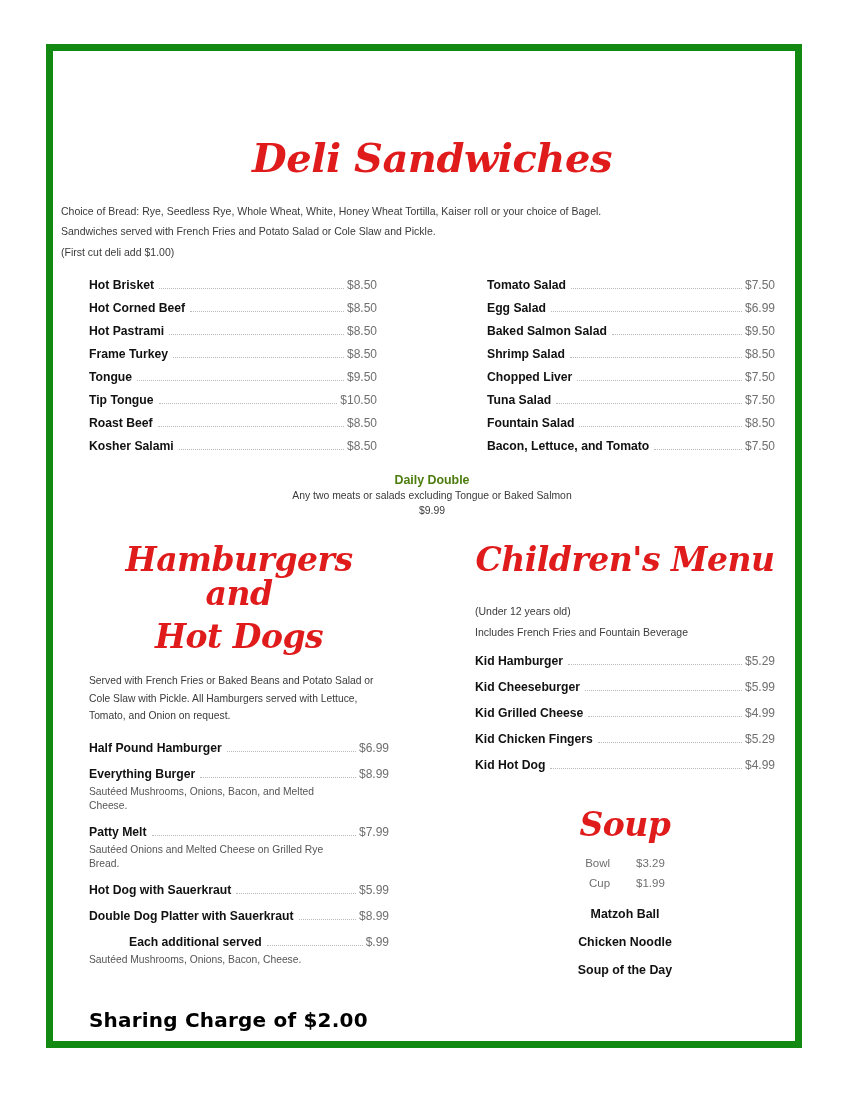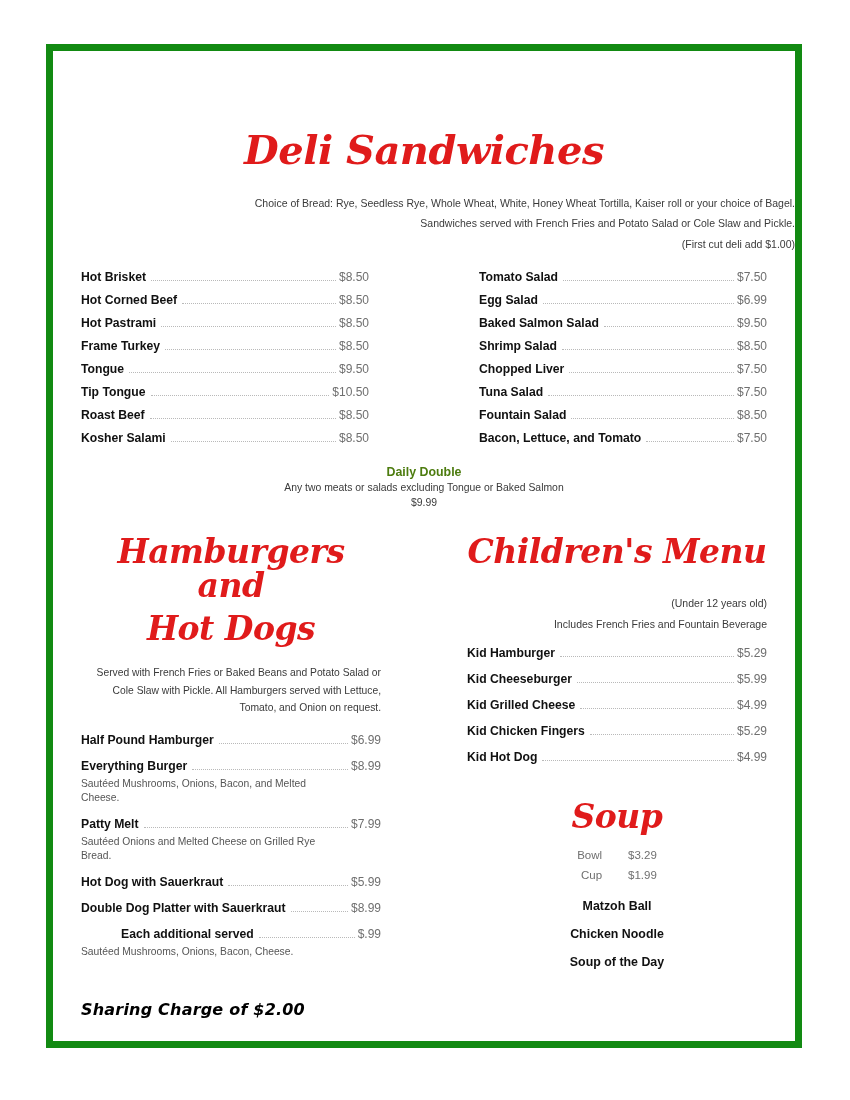--- a/index.html
+++ b/index.html
@@ -24,40 +24,40 @@
     background: #ffffff;
     box-sizing: border-box;
   }
 
   .inner {
     position: absolute;
     left: 0;
     top: 0;
     width: 742px;
     height: 990px;
-    padding: 0;
+    padding: 8px;
   }
 
   
   .script {
     color: #e01b1b;
     font-family: "DejaVu Serif", serif;
     font-style: italic;
     font-weight: 700;
     text-align: center;
     line-height: 1.05;
     letter-spacing: -0.5px;
   }
   .script-deli { font-size: 40px; }
   .script-sec  { font-size: 33px; }
   .script-soup { font-size: 33px; }
 
   
   .note {
-    text-align: right;
+    text-align: left;
     color: #3a3a3a;
     font-size: 10.5px;
     line-height: 1.95;
     font-family: "Liberation Sans", sans-serif;
   }
   .note.tight { line-height: 1.7; }
 
   
   .row {
     display: flex;
@@ -127,24 +127,23 @@
   .burger-rows .row.spaced { margin-top: 12px; }
 
   .indent-row { padding-left: 40px; }
 
   .kid-rows .row { margin-bottom: 12px; }
 
   
   .sharing {
     font-family: "DejaVu Sans", sans-serif;
     font-weight: 700;
-    font-size: 16px;
+    font-size: 20px;
     color: #000;
     letter-spacing: 0.2px;
-    font-style: italic;
   }
 
   
   .soup-price-table {
     margin: 10px auto 0 auto;
     border-collapse: collapse;
   }
   .soup-price-table td {
     font-size: 11.5px;
     color: #6f6f6f;

